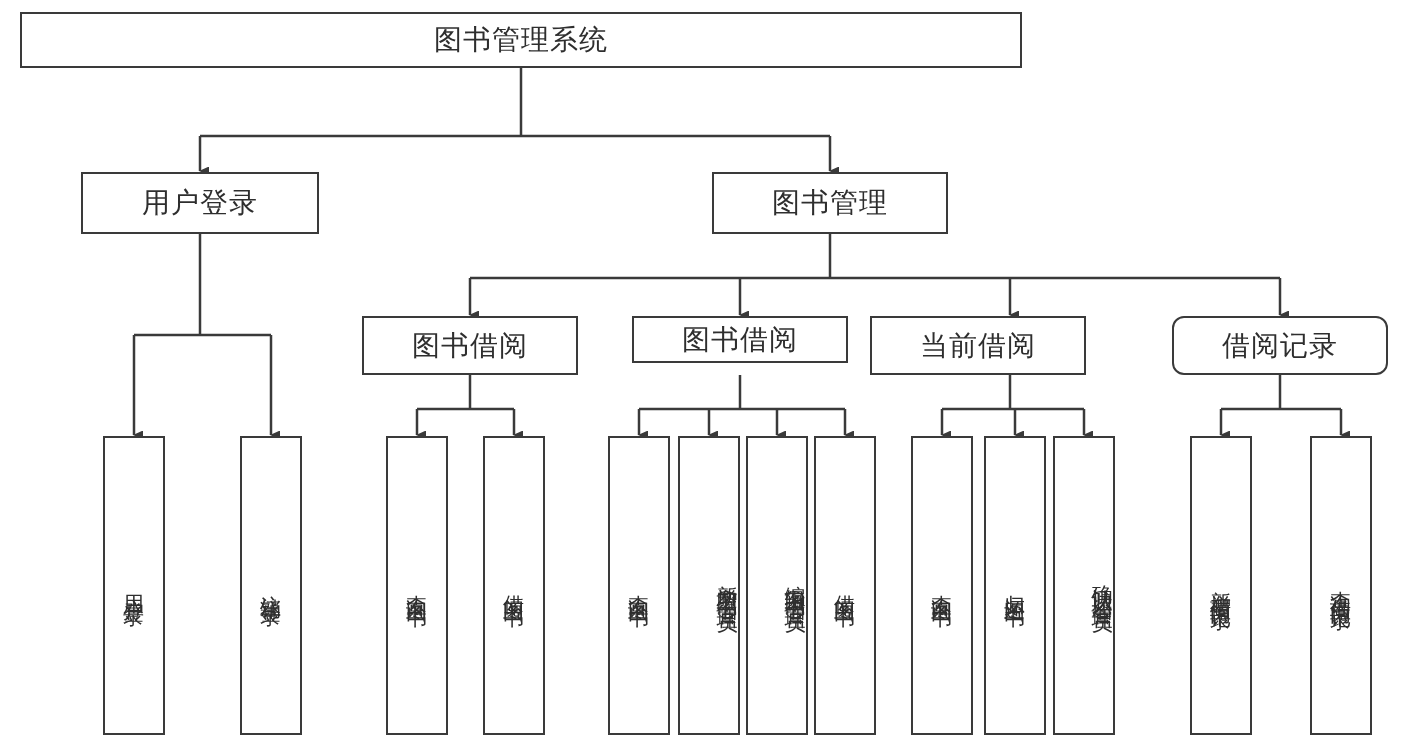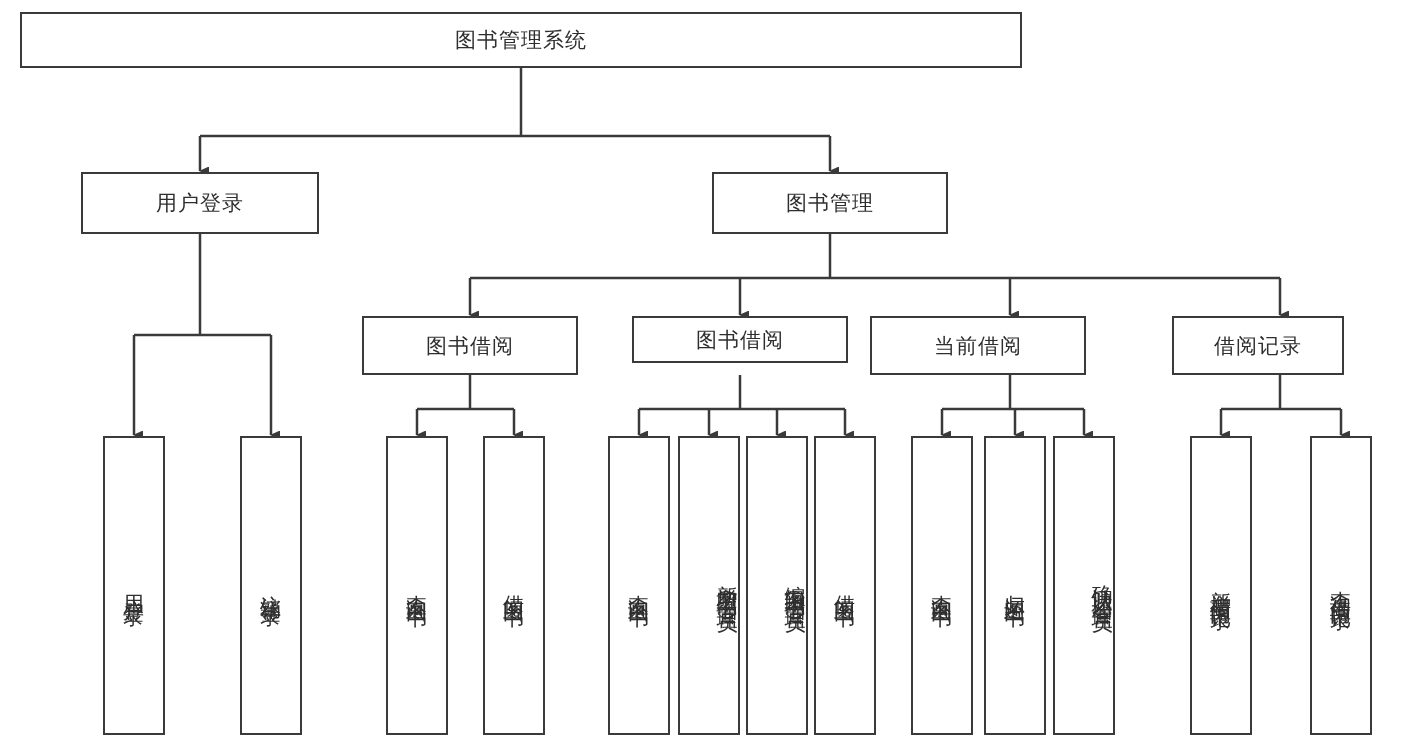--- a/index.html
+++ b/index.html
@@ -27,21 +27,21 @@
     position: absolute;
     box-sizing: border-box;
     border: 2.5px solid #3a3a3a;
     background: #ffffff;
     display: flex;
     align-items: center;
     justify-content: center;
     color: #2e2e2e;
   }
   .node.horiz {
-    font-size: 21px;
+    font-size: 28px;
     letter-spacing: 1px;
     line-height: 1.2;
     text-align: right;
   }
   .node.vert {
     writing-mode: vertical-rl;
     text-orientation: upright;
     font-size: 21px;
     line-height: 1.0;
     letter-spacing: 4px;
@@ -118,21 +118,21 @@
       </div>
       <div class="node horiz" style="left: 362px; top: 316px; width: 216px; height: 59px;">
         <span>图书借阅</span>
       </div>
       <div class="node horiz" style="left: 632px; top: 316px; width: 216px; height: 47px;">
         <span>图书借阅</span>
       </div>
       <div class="node horiz" style="left: 870px; top: 316px; width: 216px; height: 59px;">
         <span>当前借阅</span>
       </div>
-      <div class="node horiz" style="left: 1172px; top: 316px; width: 172px; height: 59px;">
+      <div class="node horiz" style="left: 1172px; top: 316px; width: 216px; height: 59px; border-radius: 12px;">
         <span>借阅记录</span>
       </div>
       <div class="node vert" style="left: 103px; top: 436px; width: 62px; height: 299px;">
         <span>用户登录</span>
       </div>
       <div class="node vert" style="left: 240px; top: 436px; width: 62px; height: 299px;">
         <span>注销登录</span>
       </div>
       <div class="node vert" style="left: 386px; top: 436px; width: 62px; height: 299px;">
         <span>查询图书</span>

